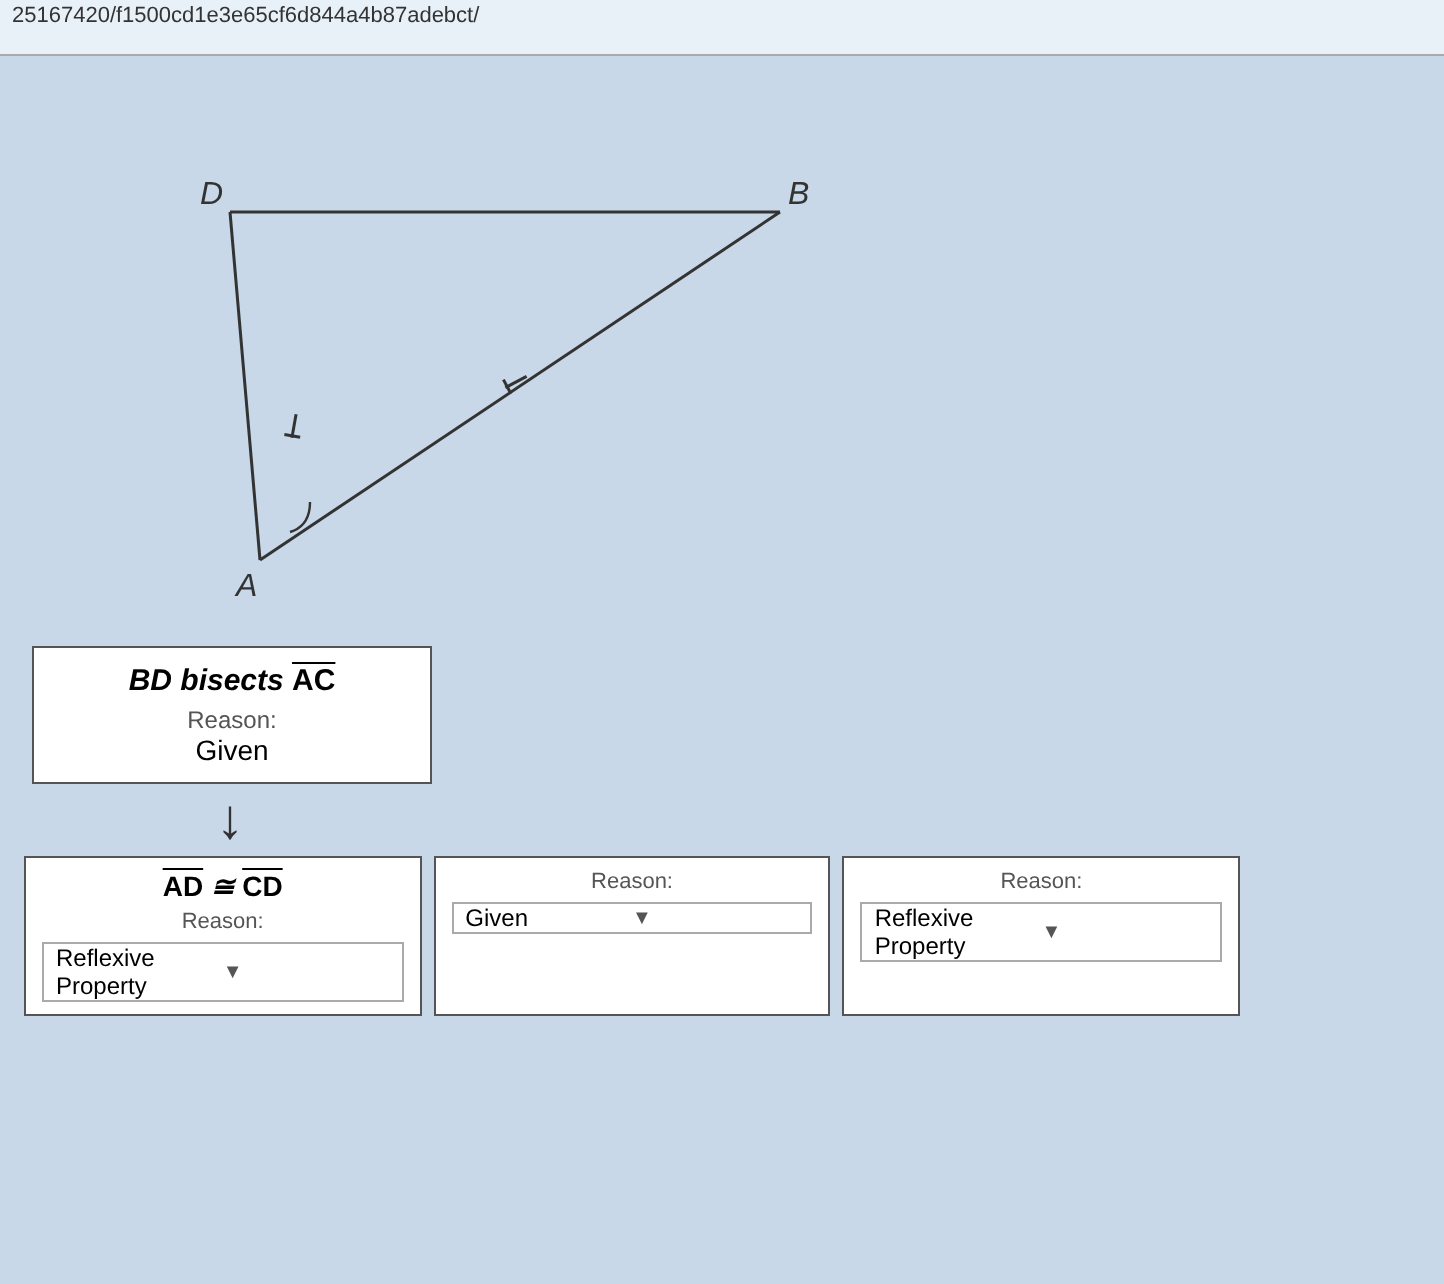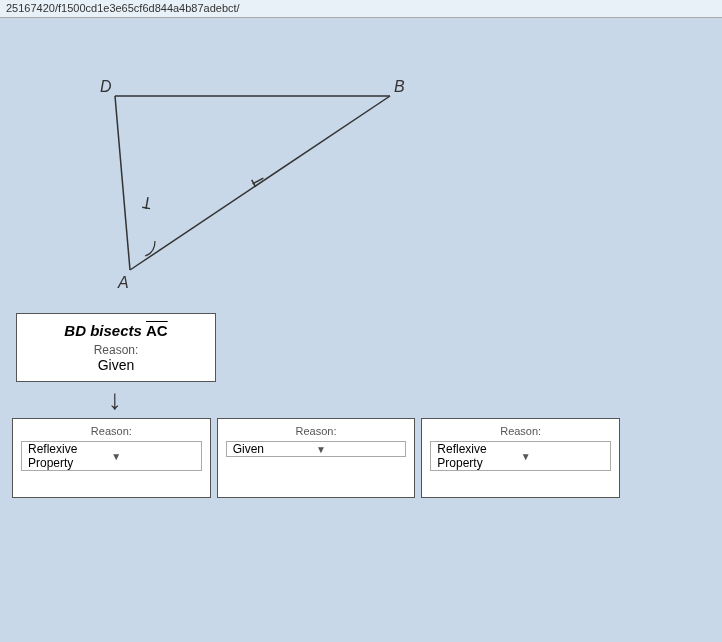--- a/index.html
+++ b/index.html
@@ -11,21 +11,21 @@
       overflow: hidden;
       position: relative;
     }
 
     .url-bar {
       background: #e8f0f8;
       border-bottom: 1px solid #aaa;
       padding: 2px 6px;
       font-size: 11px;
       color: #333;
-      height: 18px;
+      height: 28px;
     }
 
     .main-area {
       position: relative;
       width: 722px;
       height: 624px;
       background: #c8d8e8;
     }
 
     
@@ -196,20 +196,25 @@
 
     
     <div class="arrow-down">
       <span>↓</span>
     </div>
 
     
     <div class="boxes-row">
 
       <div class="proof-box">
+        <div class="stmt">
+          <span class="overline">AD</span>
+          <span> ≅ </span>
+          <span class="overline">CD</span>
+        </div>
         <div class="reason-label">Reason:</div>
         <div class="reason-dropdown">
           <span>Reflexive Property</span>
           <span class="arrow">▼</span>
         </div>
       </div>
 
       <div class="proof-box">
         <div class="reason-label">Reason:</div>
         <div class="reason-dropdown">

